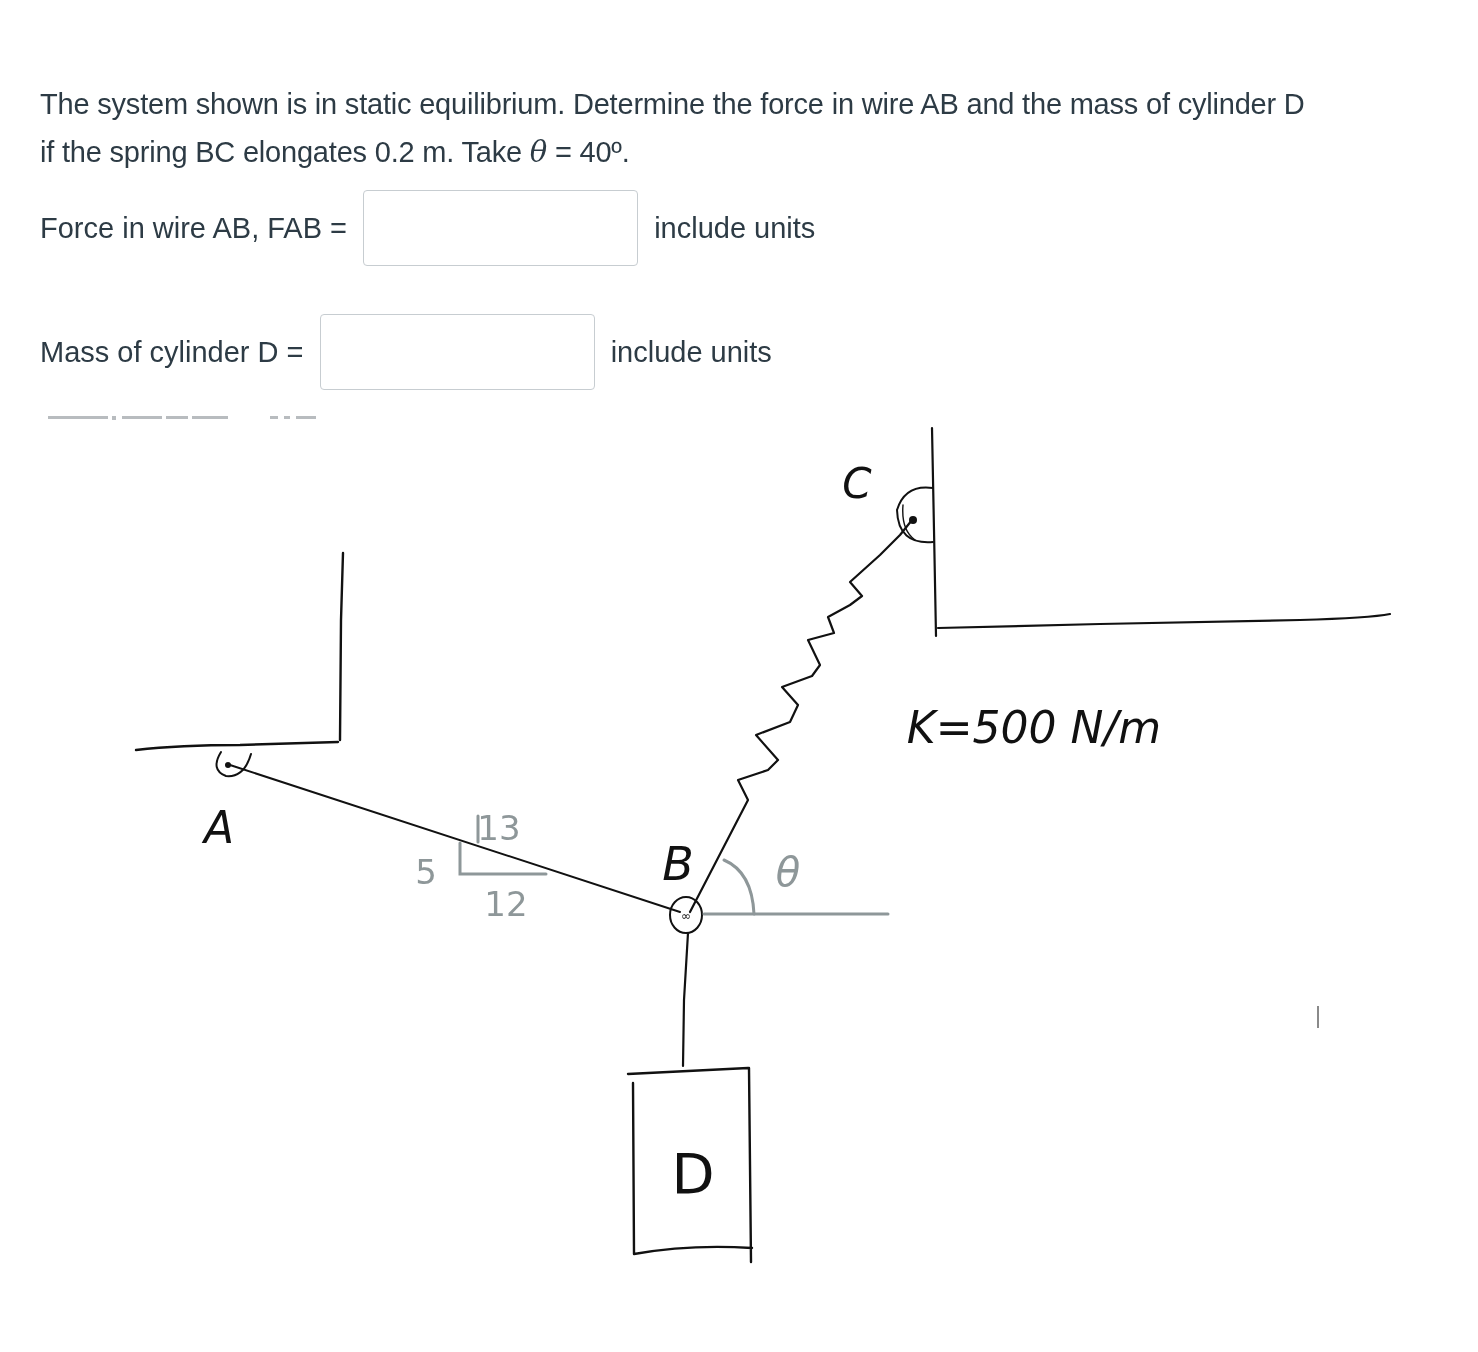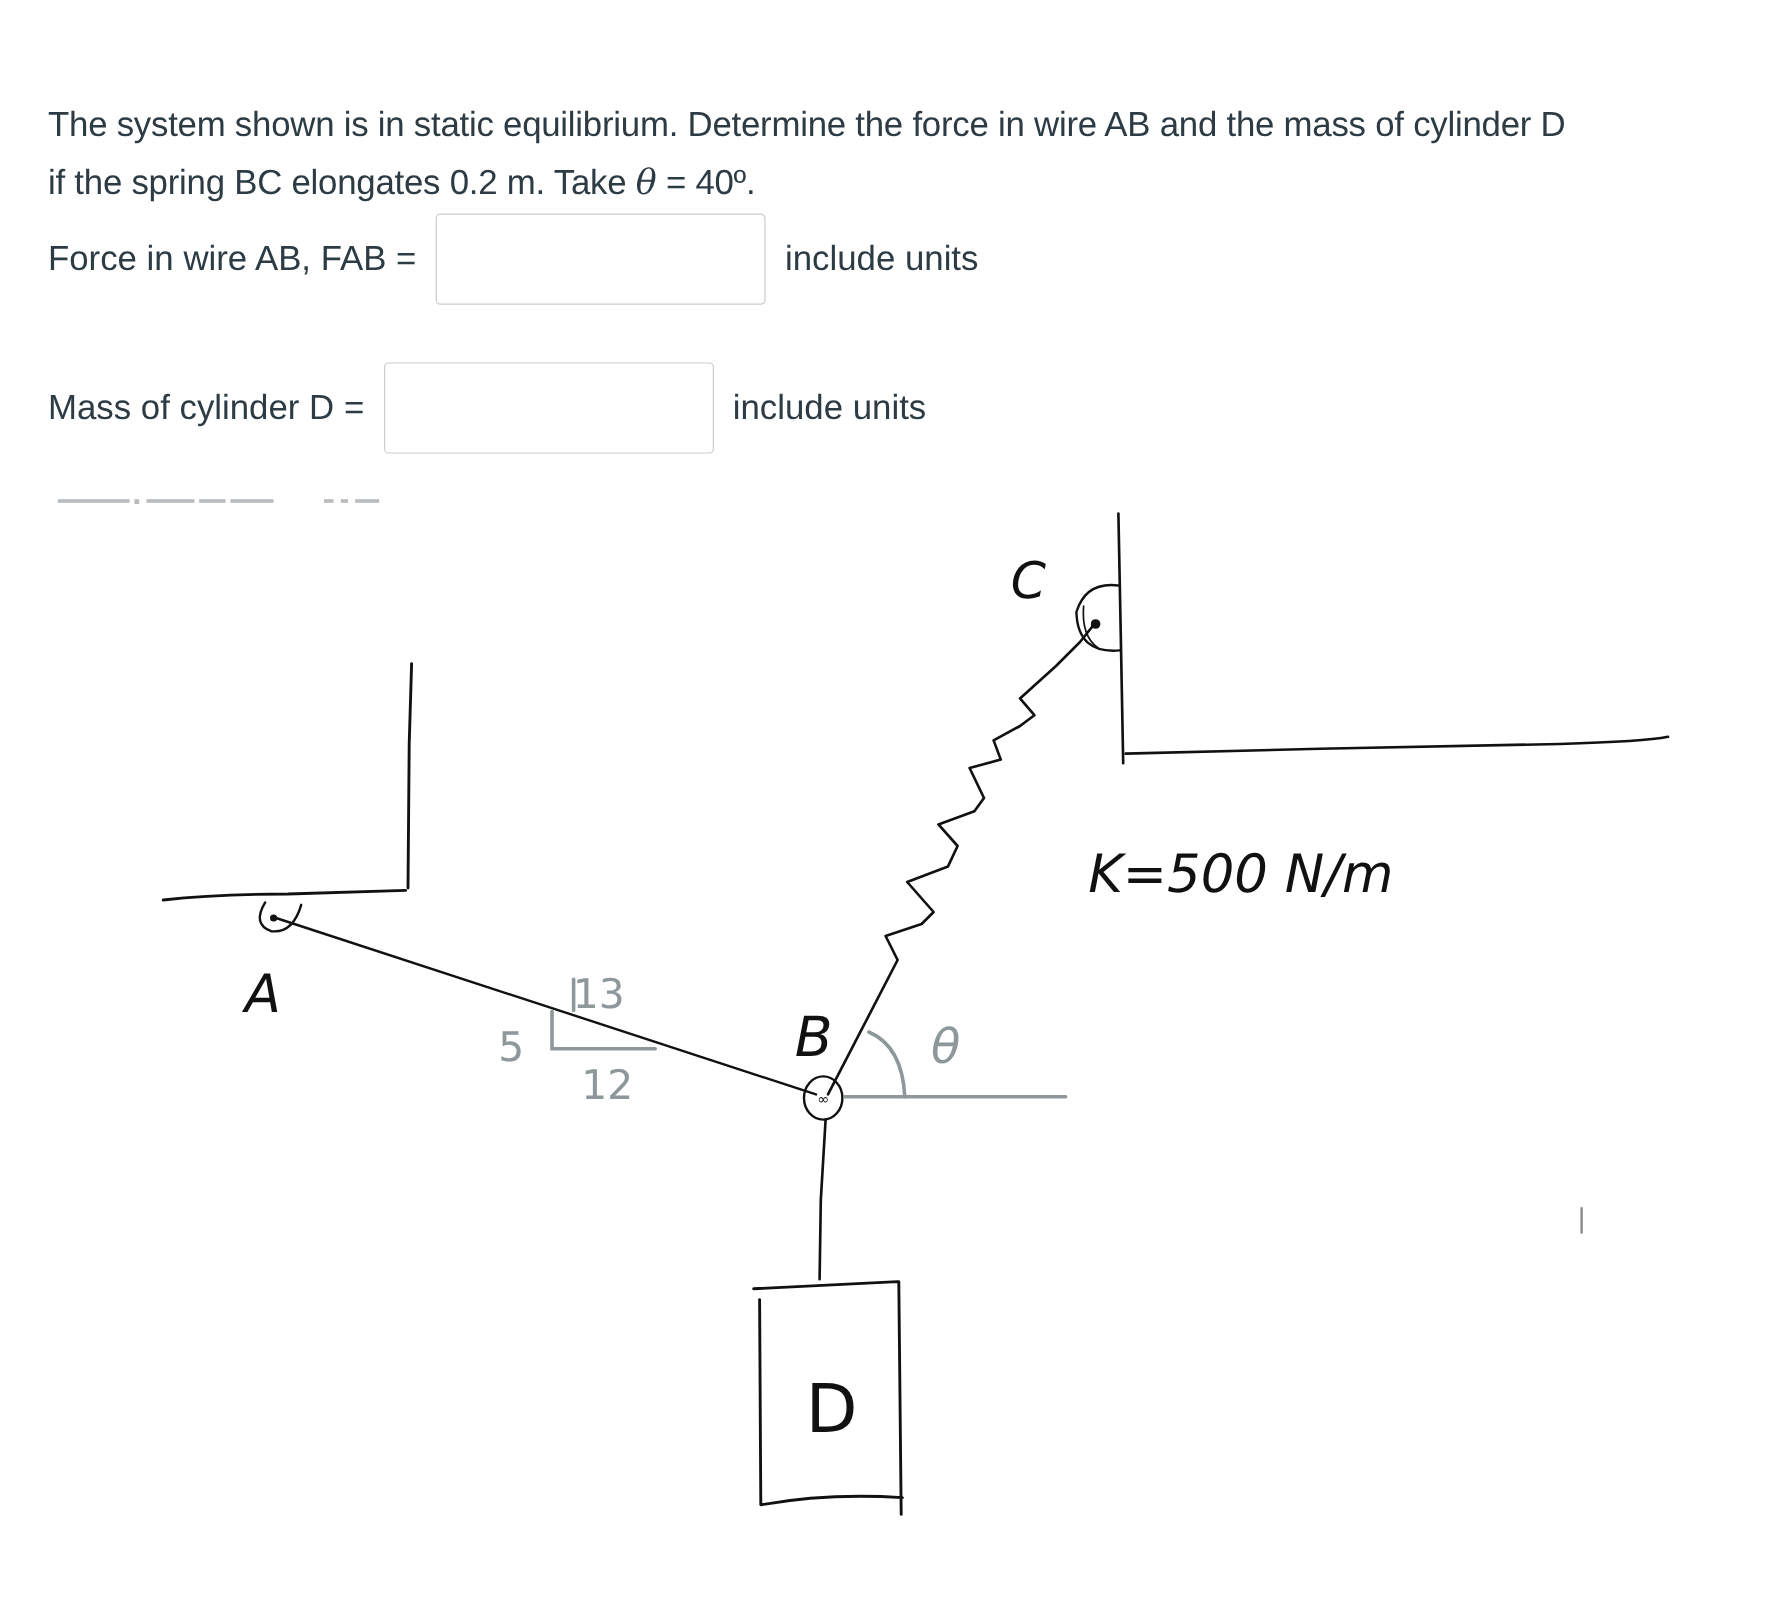--- a/index.html
+++ b/index.html
@@ -19,22 +19,22 @@
     font-size: 29px;
   }
   .answer-row .label { white-space: pre; }
   .answer-row input {
     box-sizing: border-box; width: 275px; height: 76px; margin: 0 8px 0 8px;
     border: 1.5px solid #c7cdd1; border-radius: 4px; background: #fff;
     font-size: 24px; padding: 0 10px; font-family: "Liberation Sans", sans-serif;
     color: #2d3b45; outline: none;
   }
   .answer-row .hint { white-space: pre; text-align: right; }
-  #row-fab { top: 178px; }
-  #row-mass { top: 302px; }
+  #row-fab { top: 190px; }
+  #row-mass { top: 314px; }
   .diagram {
     position: absolute; left: 0; top: 400px; width: 1478px; height: 952px;
   }
   .blurred-caption {
     position: absolute; left: 48px; top: 413px; width: 290px; height: 10px;
   }
   .cursor-mark {
     position: absolute; left: 1317px; top: 1006px; width: 2px; height: 22px;
     background: #8a8a8a;
   }

